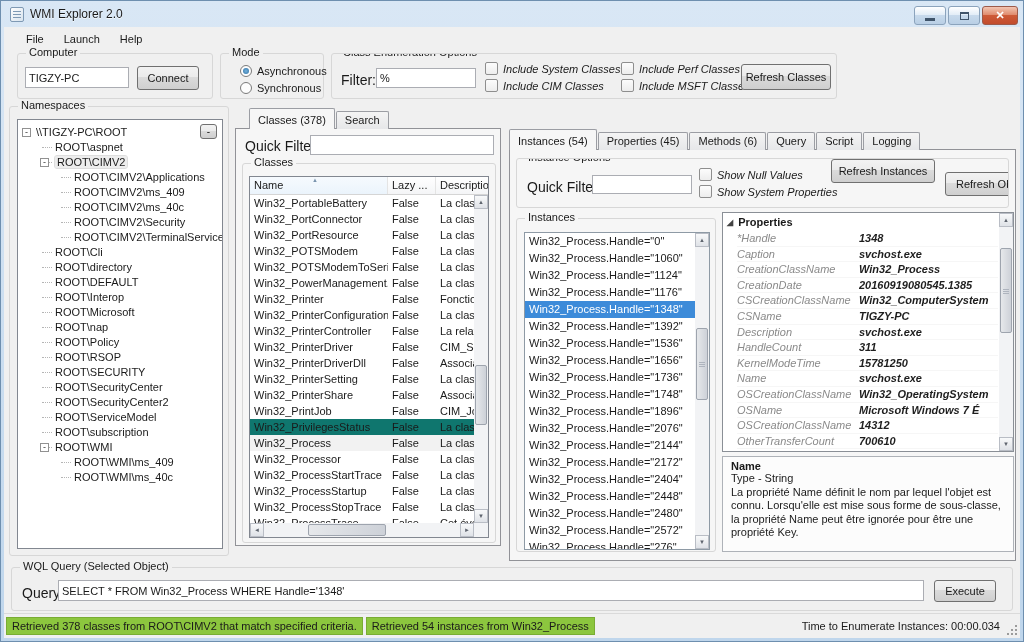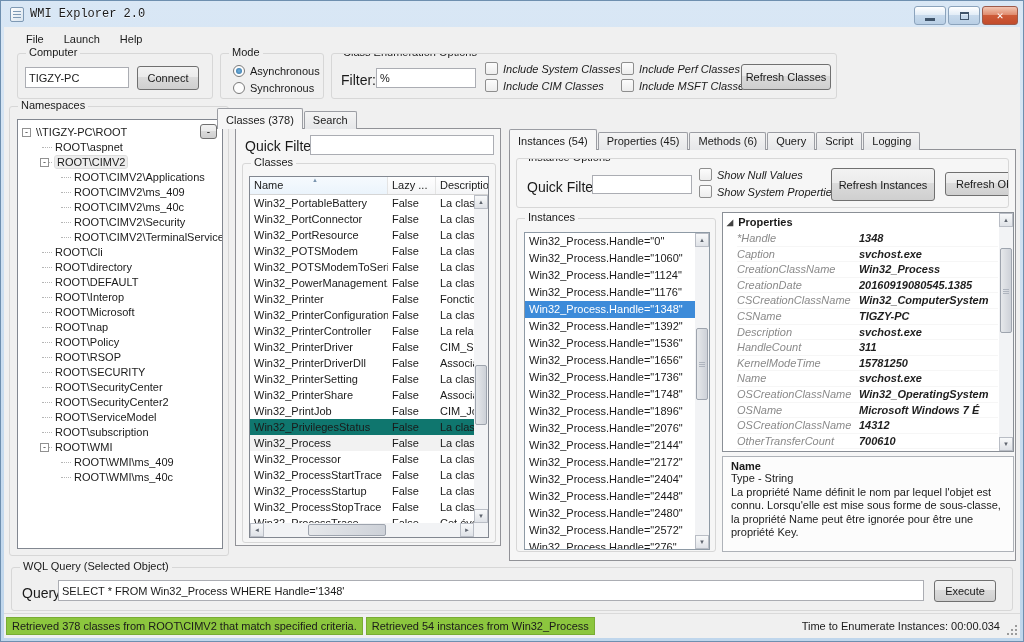--- a/index.html
+++ b/index.html
@@ -3,21 +3,21 @@
 <meta charset="utf-8">
 <style>
   * { margin:0; padding:0; box-sizing:border-box; }
   html,body { background:#888; }
   body { font-family:"Liberation Sans", sans-serif; }
   #stage { position:relative; width:1024px; height:642px; overflow:hidden;
            background:linear-gradient(#D9E7F5,#BFD6EC); border:1px solid #6E8FAF; }
 
   
   #titlebar { position:absolute; left:0; top:0; right:0; height:26px;
-              display:flex; align-items:center; padding-left:9px;font-family:Liberation Mono, monospace; }
+              display:flex; align-items:center; padding-left:9px; }
   #app-icon { width:14px; height:15px; background:linear-gradient(135deg,#FDFDFD,#D8E4EF);
               border:1px solid #7E99B4; border-radius:2px; position:relative; margin-right:6px; }
   #app-icon::after { content:""; position:absolute; left:2px; top:3px; width:8px; height:1px;
               background:#7E99B4; box-shadow:0 3px #7E99B4, 0 6px #7E99B4; }
   #title-text { font-size:12px; color:#1A1A1A; text-shadow:0 1px 0 rgba(255,255,255,.7); }
   #caption-buttons { position:absolute; right:5px; top:5px; display:flex; gap:2px; }
   .cap-btn { width:32px; height:19px; border:1px solid #8BA3BC; border-radius:3px;
              background:linear-gradient(#FFFFFF,#E3EDF7 45%,#C8DAEC 46%,#B9CFE5);
              display:flex; align-items:center; justify-content:center; color:#40546A; font-size:10px; }
   .cap-btn.close { width:36px; border-color:#9C5A4A;
@@ -174,21 +174,21 @@
         <div class="menu-item">Launch</div>
         <div class="menu-item">Help</div>
     </div>
 
     <div class="grp" style="left:13px;top:26px;width:196px;height:46px;">
       <div class="glabel">Computer</div>
       <input class="txt" style="left: 7px; top: 13px; width: 104px; height: 21px;" value="TIGZY-PC">
       <div class="btn" style="left:119px;top:12px;width:62px;height:24px;">Connect</div>
     </div>
 
-    <div class="grp" style="left:216px;top:26px;width:104px;height:46px;padding:8px 0 0 12px;">
+    <div class="grp" style="left:216px;top:26px;width:104px;height:46px;padding:8px 0 0 19px;">
       <div class="glabel">Mode</div>
       <div class="radio-row checked">
           <span class="radio"></span>
           <span class="check-label">Asynchronous</span>
         </div>
         <div class="radio-row">
           <span class="radio"></span>
           <span class="check-label">Synchronous</span>
         </div>
     </div>
@@ -316,21 +316,21 @@
             <span class="tree-label">ROOT\WMI\ms_409</span>
           </div>
           <div class="tree-row lvl2">
             
             <span class="tree-label">ROOT\WMI\ms_40c</span>
           </div>
         <div class="btn" id="tree-mini-btn">-</div>
       </div>
     </div>
 
-    <div class="tabs" style="left:213px;top:81px;">
+    <div class="tabs" style="left:245px;top:81px;">
       <div class="tab active">Classes (378)</div>
         <div class="tab">Search</div>
     </div>
     <div class="tabpanel on-tab" style="left:231px;top:101px;width:266px;height:418px;">
       <div class="lbl" style="left:9px;top:9px;">Quick Filter:</div>
       <input class="txt" style="left: 74px; top: 6px; width: 184px; height: 20px;">
       <div class="grp on-tab" style="left:6px;top:34px;width:254px;height:380px;">
         <div class="glabel">Classes</div>
         <div id="classes-listview">
           <div id="lv-head">
@@ -480,21 +480,21 @@
         <div style="position:absolute;left:182px;top:7px;">
           <div class="check-row">
               <span class="checkbox"></span>
               <span class="check-label">Show Null Values</span>
             </div>
             <div class="check-row">
               <span class="checkbox"></span>
               <span class="check-label">Show System Properties</span>
             </div>
         </div>
-        <div class="btn" style="left:314px;top:9px;width:104px;height:33px;">Refresh Instances</div>
+        <div class="btn" style="left:314px;top:0;width:104px;height:24px;">Refresh Instances</div>
         <div class="btn" style="left:428px;top:13px;width:92px;height:24px;justify-content:flex-start;padding-left:10px;">Refresh Object</div>
       </div>
 
       <div class="grp on-tab" style="left:6px;top:68px;width:200px;height:334px;">
         <div class="glabel">Instances</div>
         <div id="instances-listbox">
           <div class="inst-row">Win32_Process.Handle="0"</div>
             <div class="inst-row">Win32_Process.Handle="1060"</div>
             <div class="inst-row">Win32_Process.Handle="1124"</div>
             <div class="inst-row">Win32_Process.Handle="1176"</div>

